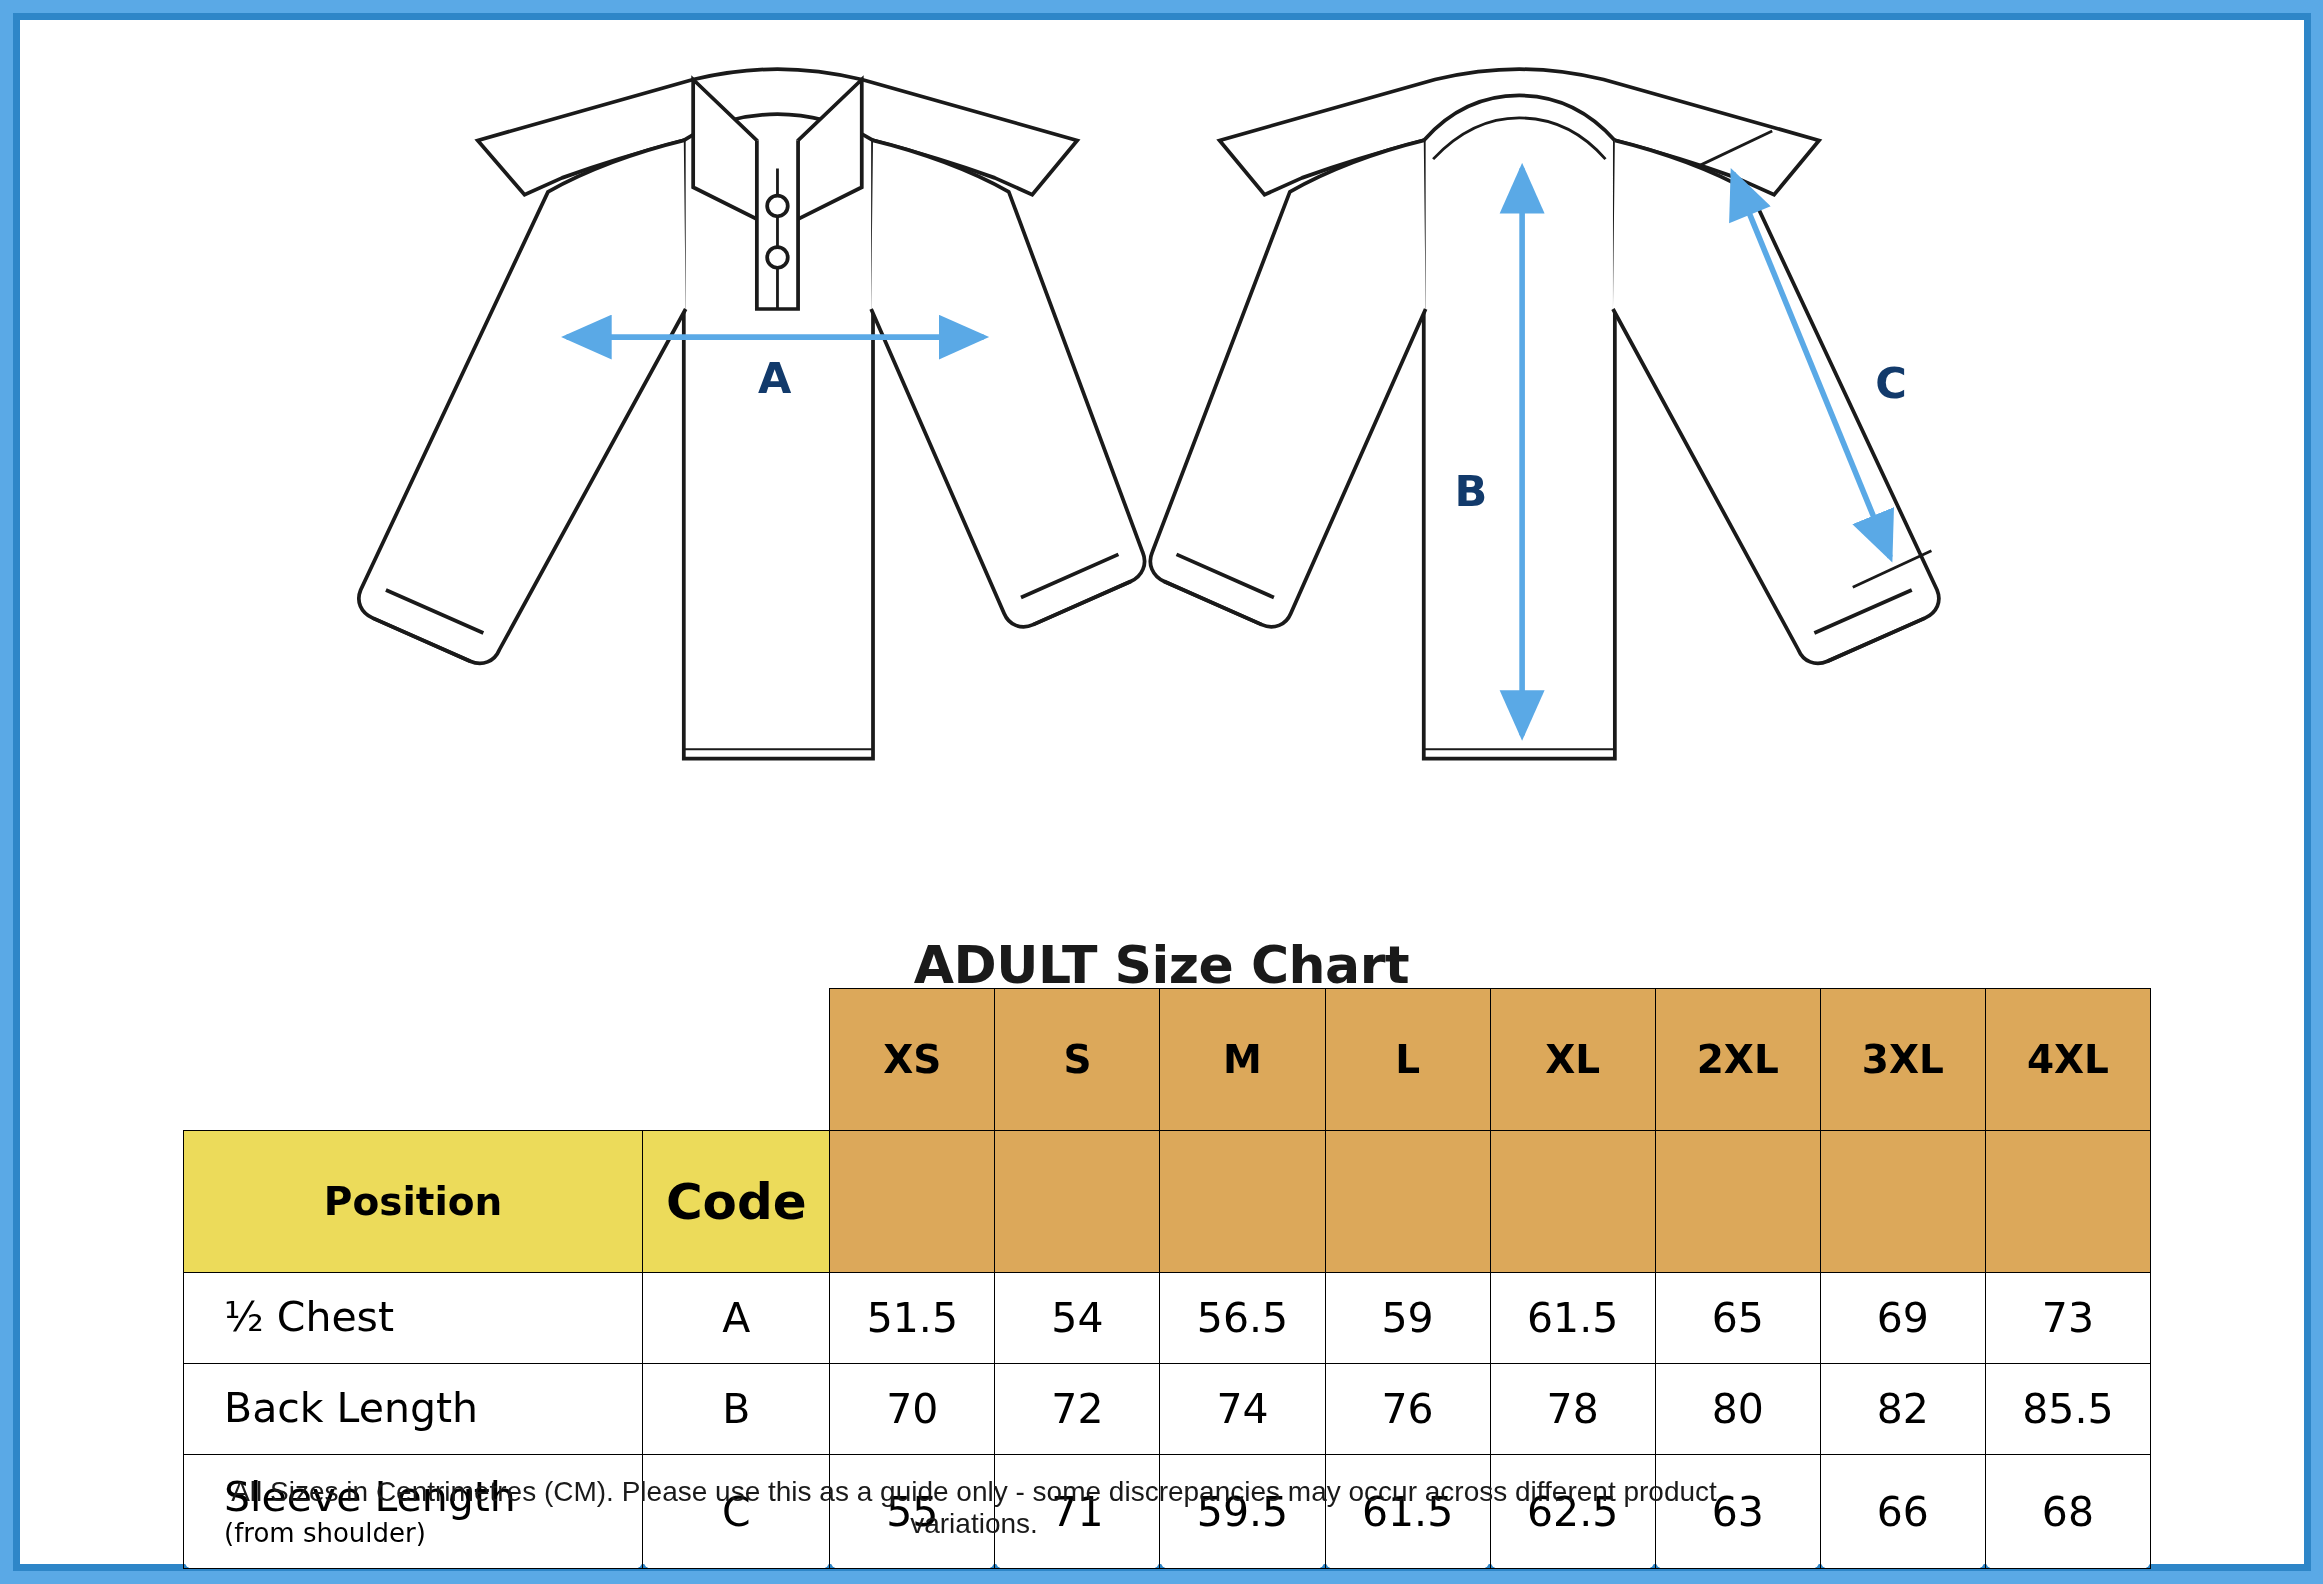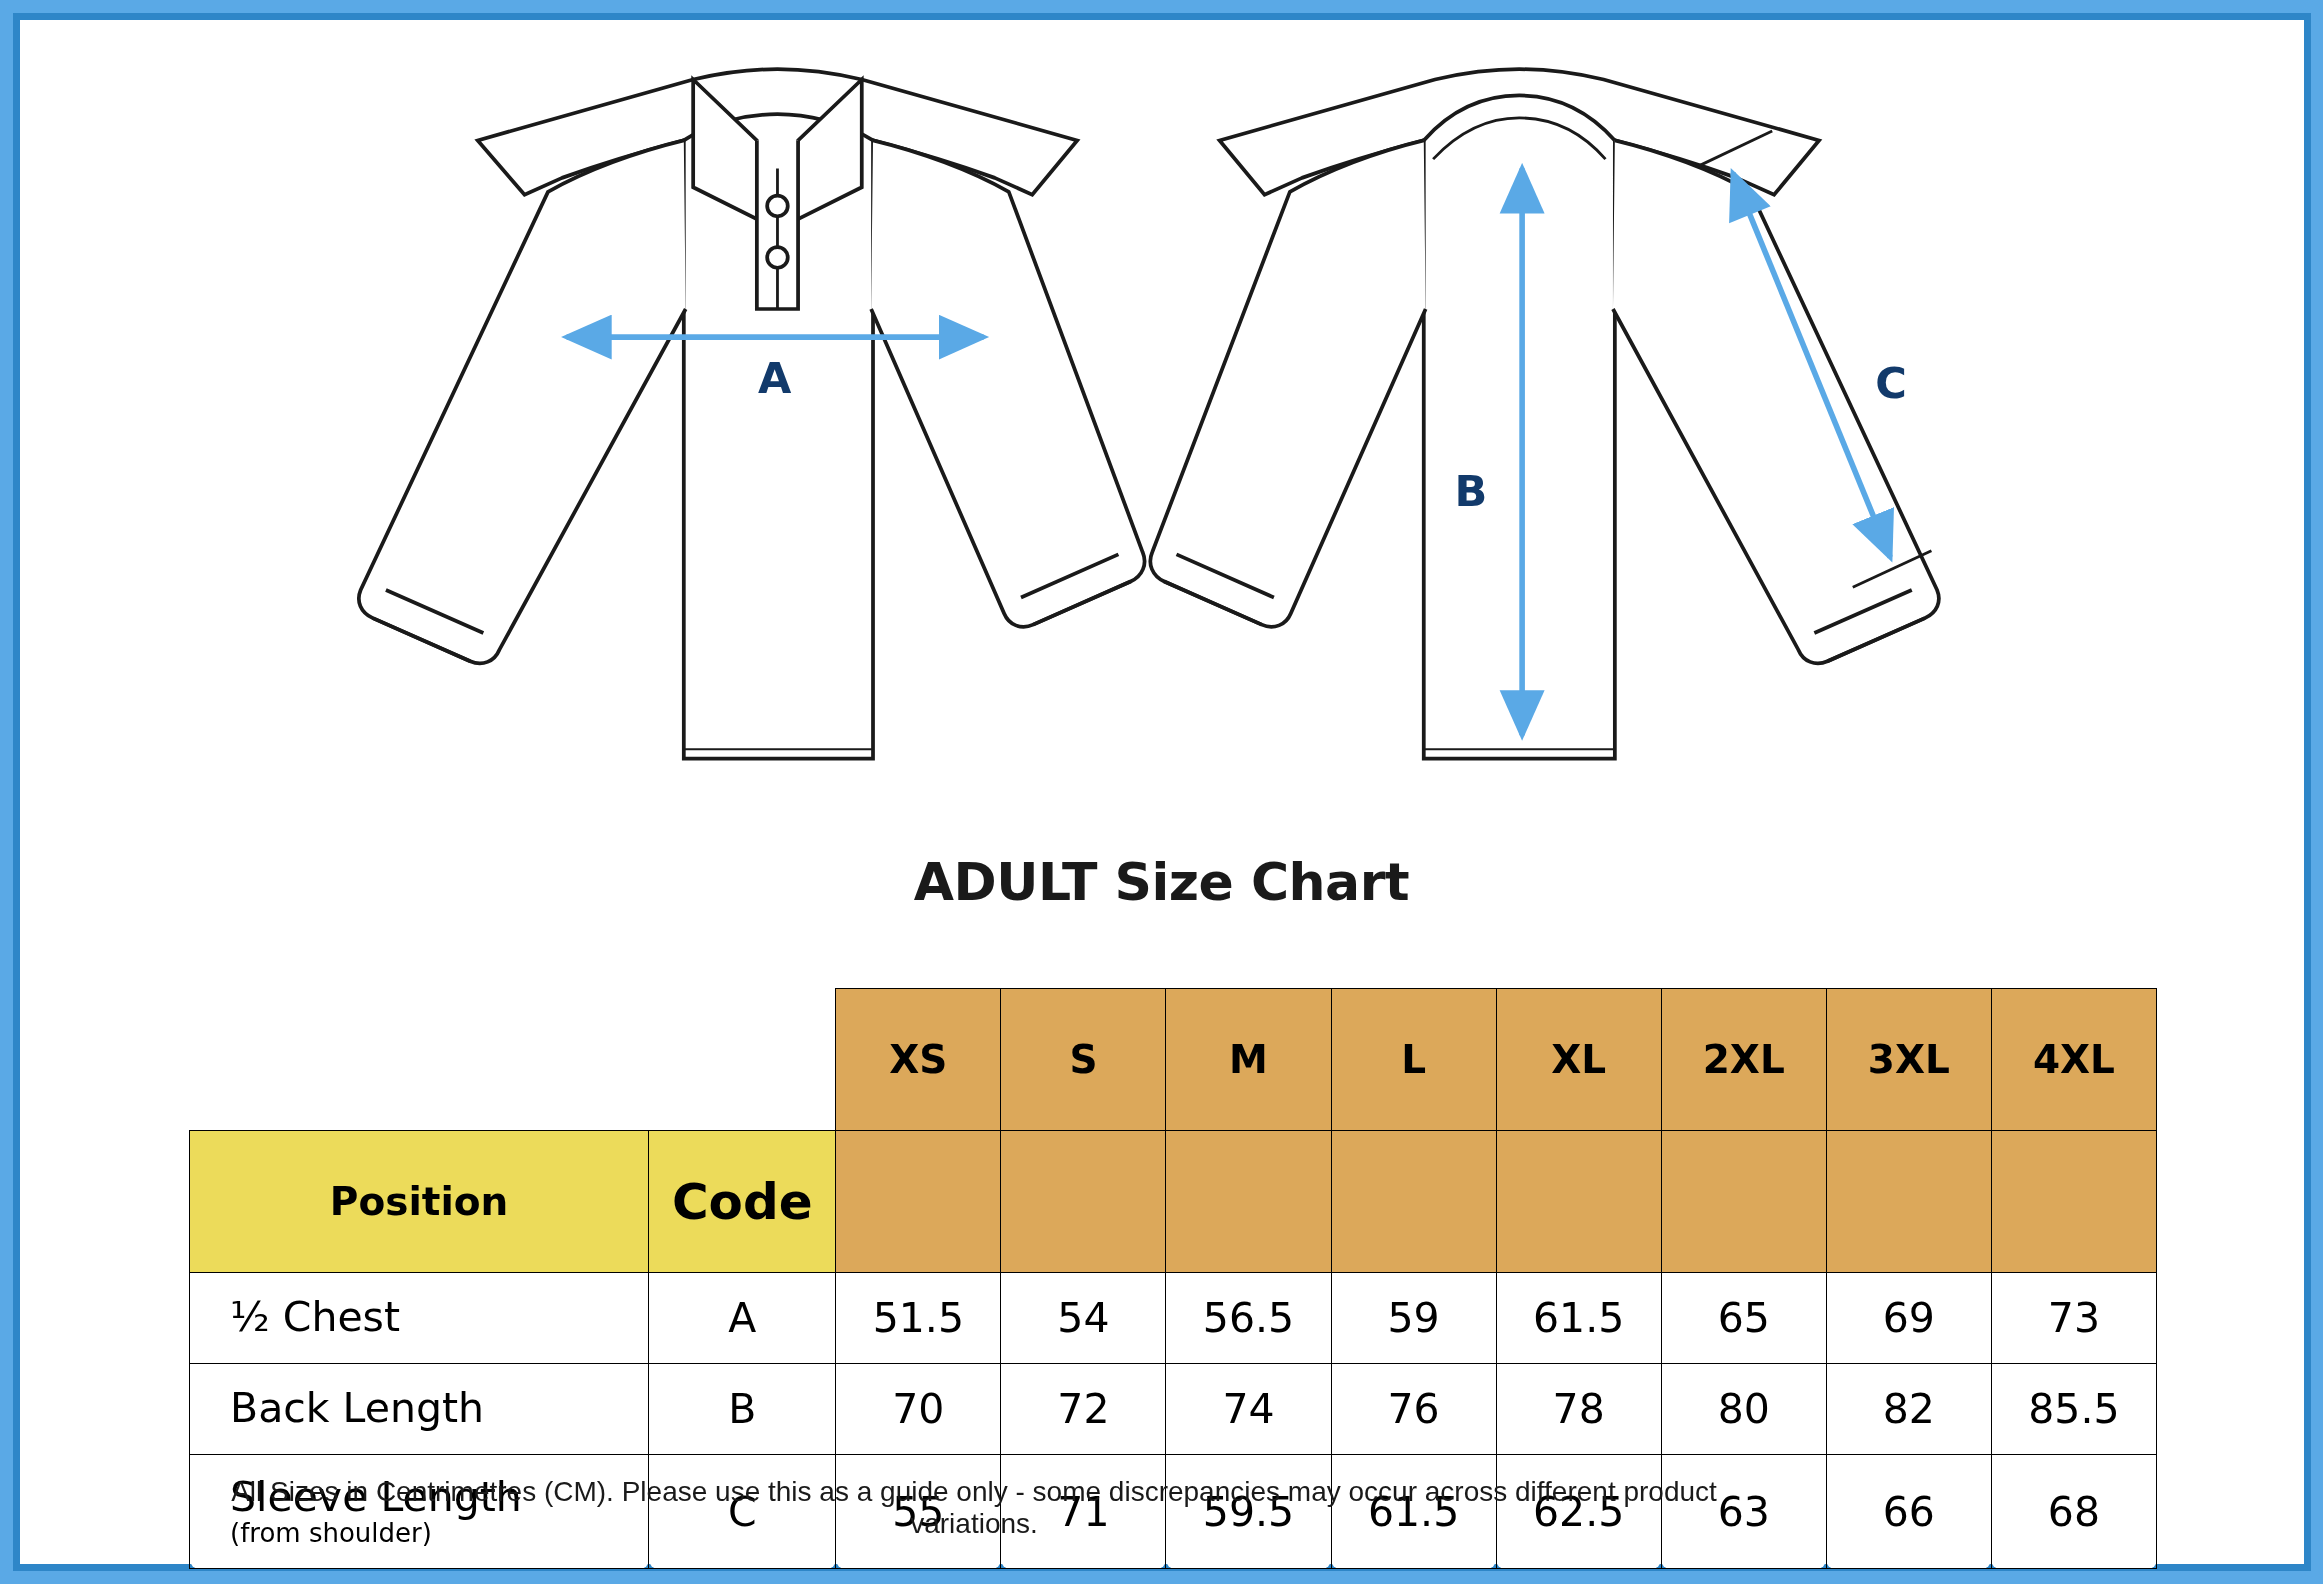--- a/index.html
+++ b/index.html
@@ -52,34 +52,34 @@
     height: 843px;
   }
   .illustration svg {
     display: block;
   }
 
   
   .chart-title {
     position: absolute;
     left: 0;
-    top: 824px;
+    top: 907px;
     width: 2249px;
     text-align: center;
     font-family: "DejaVu Sans", sans-serif;
     font-weight: bold;
     font-size: 52px;
     color: #1a1a1a;
     letter-spacing: -0.5px;
   }
 
   
   .table-wrap {
     position: absolute;
-    left: 152px;
+    left: 146px;
     top: 960px;
     width: 1942px;
   }
   table.size-chart {
     border-collapse: collapse;
     table-layout: fixed;
     width: 1968px;
     font-family: "Liberation Sans", sans-serif;
   }
   table.size-chart col.c-pos { width: 459px; }

